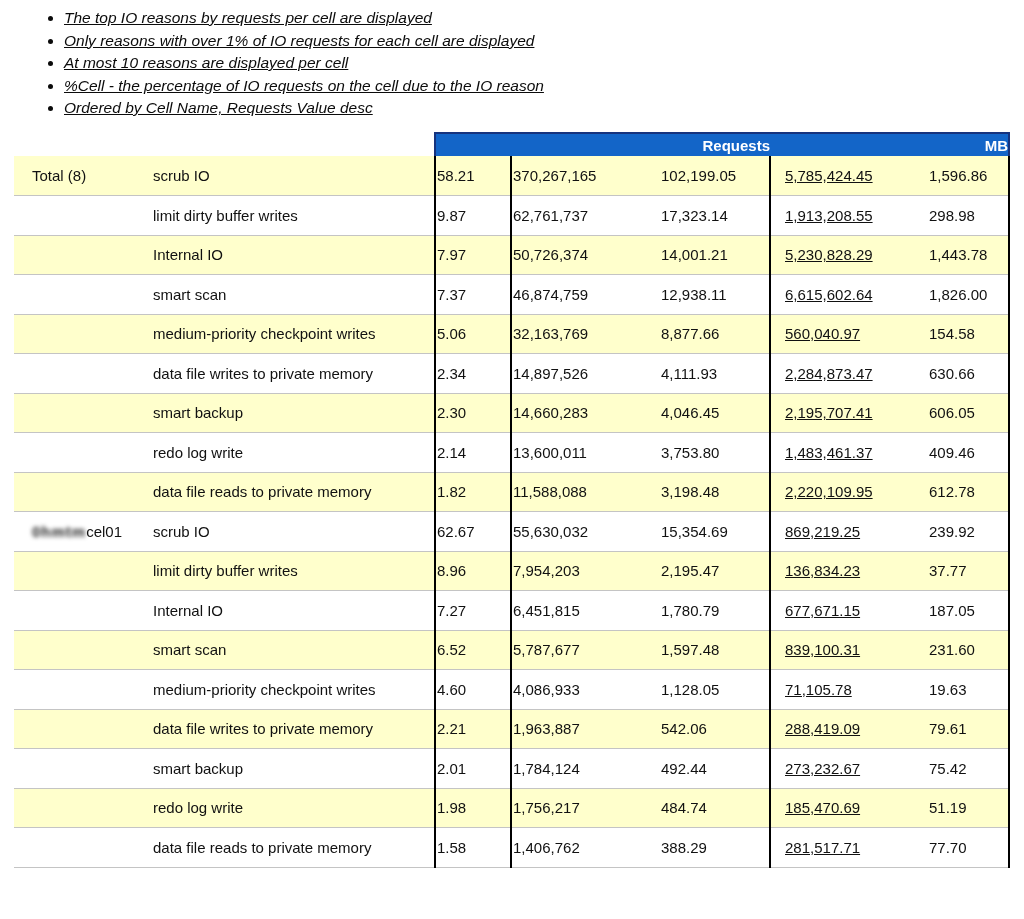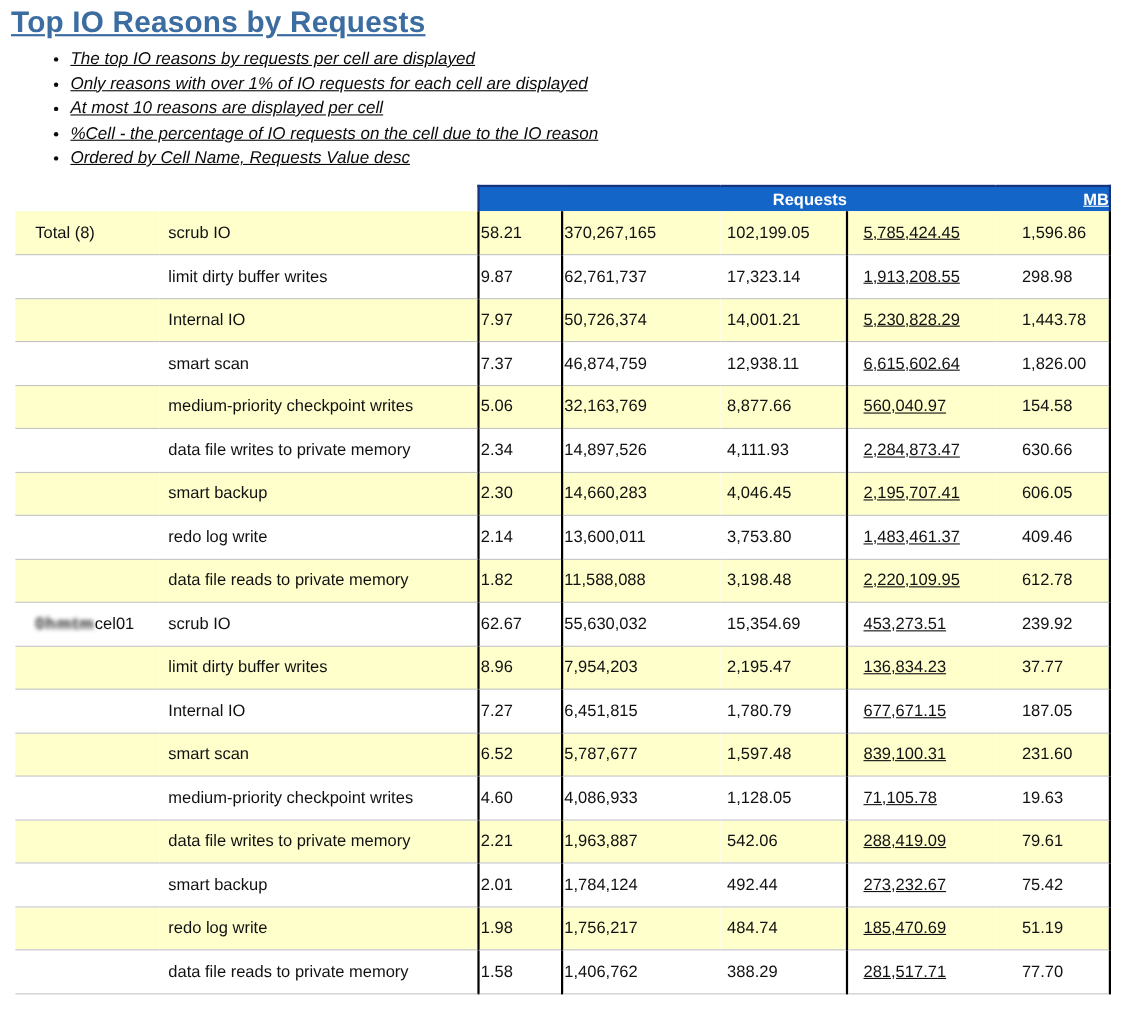--- a/index.html
+++ b/index.html
@@ -73,21 +73,20 @@
     background: var(--header-bg);
     border-top: 2px solid var(--header-border);
     border-left: 2px solid var(--header-border);
     padding-left: 12px;
   }
   .gh-mb {
     background: var(--header-bg);
     border-top: 2px solid var(--header-border);
     border-right: 2px solid var(--header-border);
     padding-left: 14px;
-    text-decoration: underline;
   }
   tr.cols-row th {
     background: var(--header-bg);
     border-bottom: 2px solid var(--header-border);
   }
   th.h-cellname { border-left: 2px solid var(--header-border); border-top: 2px solid var(--header-border); padding-left: 16px; }
   th.h-ioreason { border-top: 2px solid var(--header-border); padding-left: 8px; }
   th.h-pcell    { padding-left: 8px; }
   th.h-treq     { padding-left: 10px; }
   th.h-rps      { padding-left: 6px; }
@@ -118,21 +117,20 @@
     letter-spacing: 1px;
     color: #222;
   }
   .redacted:empty { display: none; }
 </style>
 </head>
 <body>
 
 <div class="page">
 
-  <h2 class="page-title">Top IO Reasons by Requests</h2>
 
   <ul class="notes">
     <li>The top IO reasons by requests per cell are displayed</li>
     <li>Only reasons with over 1% of IO requests for each cell are displayed</li>
     <li>At most 10 reasons are displayed per cell</li>
     <li>%Cell - the percentage of IO requests on the cell due to the IO reason</li>
     <li>Ordered by Cell Name, Requests Value desc</li>
   </ul>
 
   <table class="io-table">
@@ -233,21 +231,21 @@
     <td class="c-rps">3,198.48</td>
     <td class="c-tmb">2,220,109.95</td>
     <td class="c-mbps">612.78</td>
   </tr>
         <tr>
     <td class="c-cell"><span class="redacted">0hmtm</span><span>cel01</span></td>
     <td class="c-reason">scrub IO</td>
     <td class="c-pcell">62.67</td>
     <td class="c-treq">55,630,032</td>
     <td class="c-rps">15,354.69</td>
-    <td class="c-tmb">453,273.51</td>
+    <td class="c-tmb">869,219.25</td>
     <td class="c-mbps">239.92</td>
   </tr>
         <tr>
     <td class="c-cell"><span></span></td>
     <td class="c-reason">limit dirty buffer writes</td>
     <td class="c-pcell">8.96</td>
     <td class="c-treq">7,954,203</td>
     <td class="c-rps">2,195.47</td>
     <td class="c-tmb">136,834.23</td>
     <td class="c-mbps">37.77</td>

